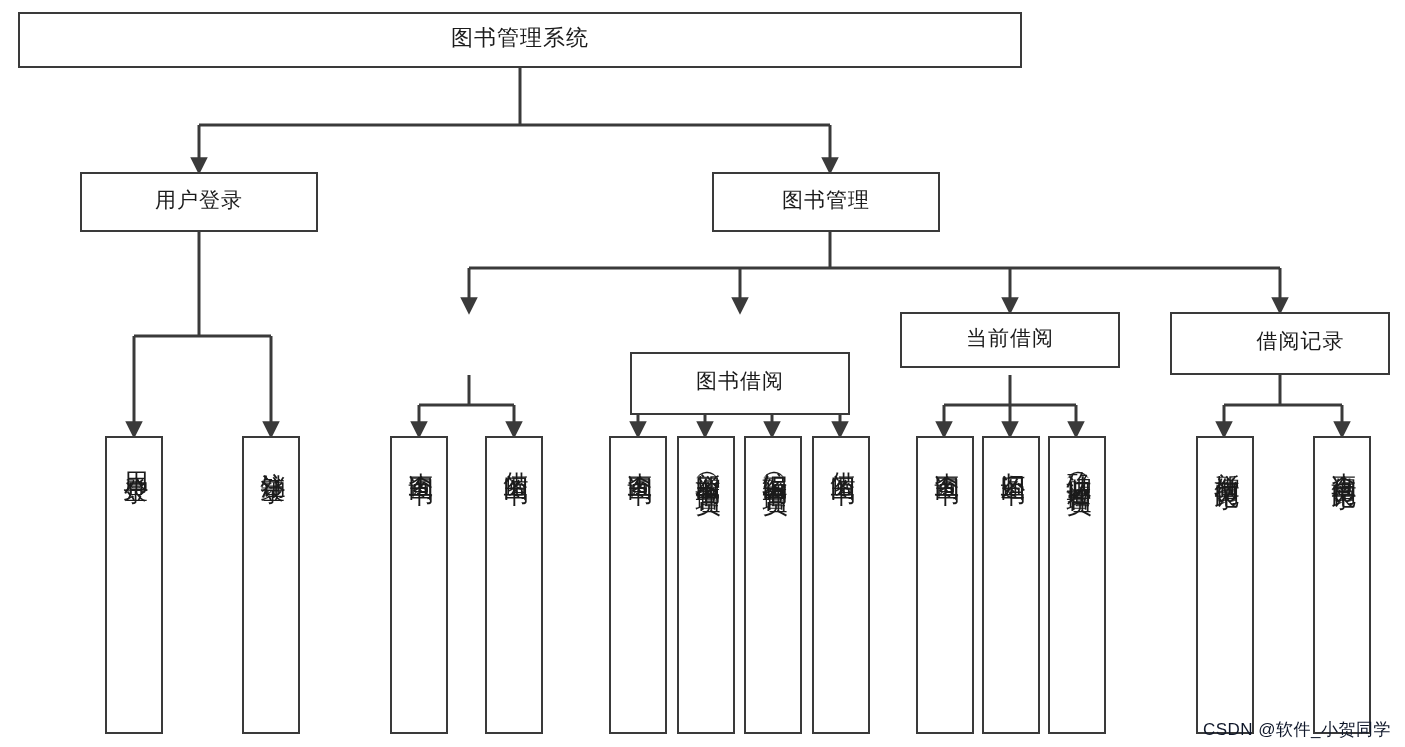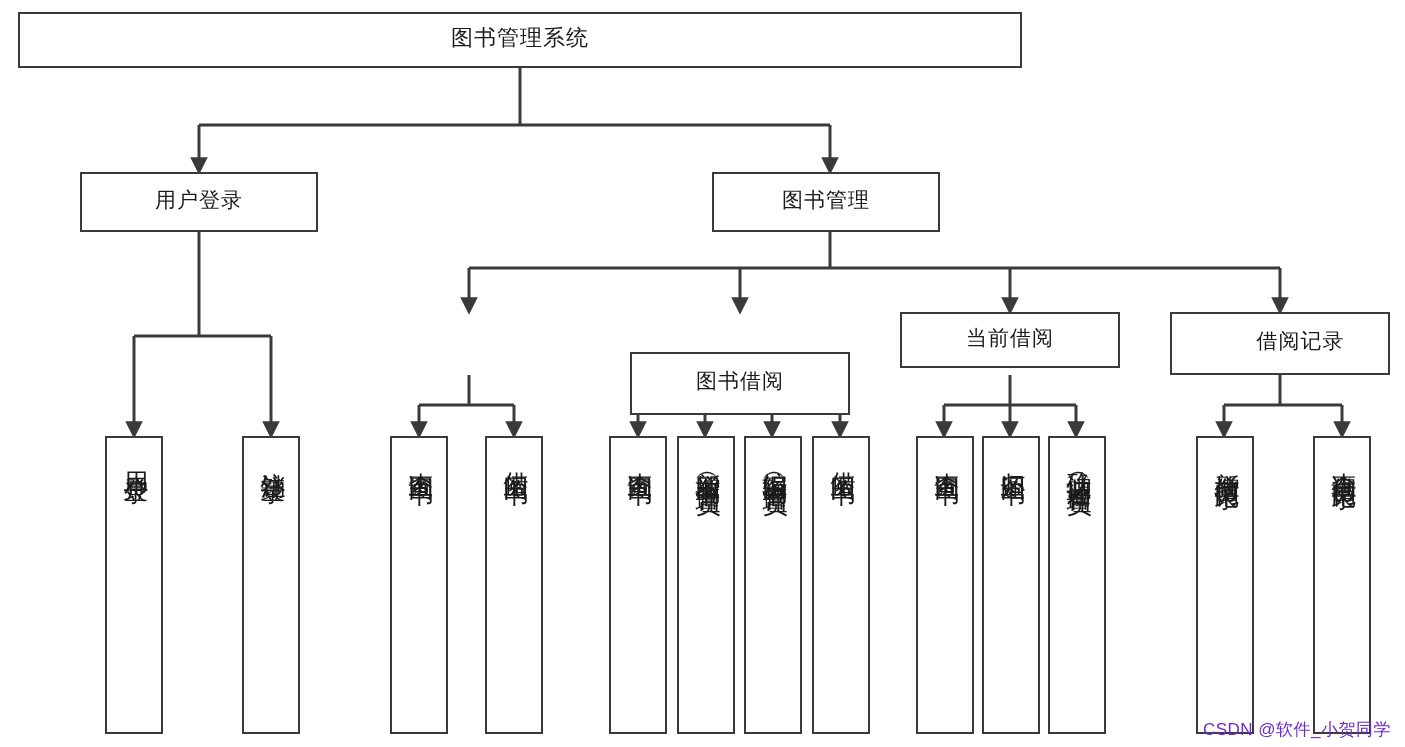--- a/index.html
+++ b/index.html
@@ -57,21 +57,21 @@
     line-height: 1;
   }
   .node.root .label {
     font-size: 22px;
   }
   .watermark {
     position: absolute;
     right: 14px;
     bottom: 6px;
     font-size: 17px;
-    color: #6d28d9;
+    color: #0f172a;
     letter-spacing: 0.5px;
     user-select: none;
   }
 </style>
 </head>
 <body>
 
 <div id="diagram-root">
 
   <svg class="wires" viewBox="0 0 1405 747" xmlns="http://www.w3.org/2000/svg">

